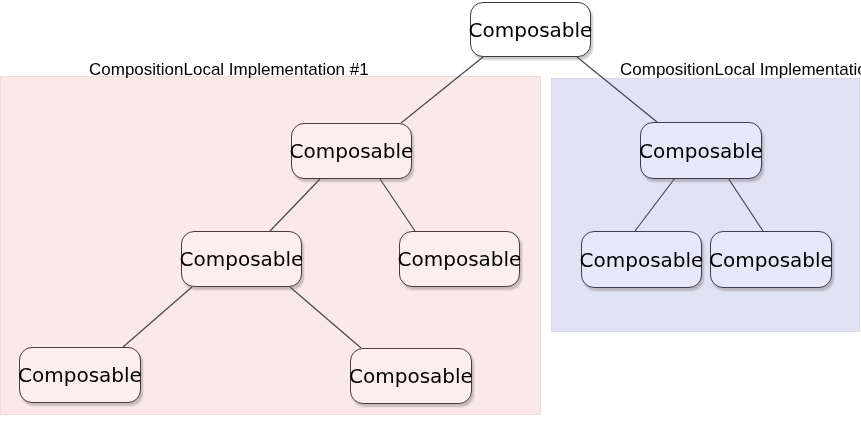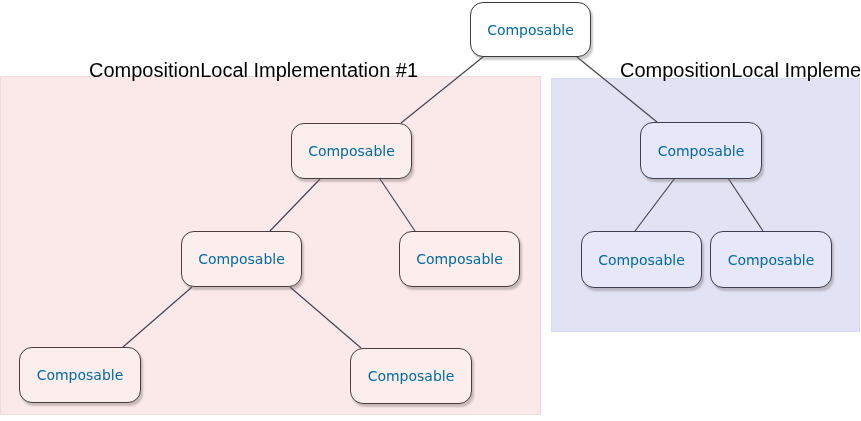--- a/index.html
+++ b/index.html
@@ -26,36 +26,36 @@
   .region2{
     left:551px;top:78px;width:309px;height:254px;
     background:#e2e2f5;
     border:1px solid #d9d9ef;
   }
   .region-title{
     position:absolute;
     top:61px;width:240px;
     text-align:center;
     font-family:"Liberation Sans",sans-serif;
-    font-size:20px;line-height:18px;
+    font-size:17px;line-height:18px;
     color:#000000;
     white-space:nowrap;
   }
   .title1{left:89px;}
   .title2{left:620px;}
   .node{
     position:absolute;
     box-sizing:border-box;
     border-radius:13px;
     display:flex;align-items:center;justify-content:center;
     box-shadow:2px 3px 2px rgba(110,100,100,0.35);
   }
   .node-label{
-    font-size:14px;
-    color:#0369a1;
+    font-size:20px;
+    color:#000000;
     white-space:nowrap;
     text-align:center;
   }
   .nroot{
     background:#ffffff;
     border:1px solid #3b3b3b;
   }
   .n1{
     background:#fdeeee;
     border:1px solid #4a3c3c;

